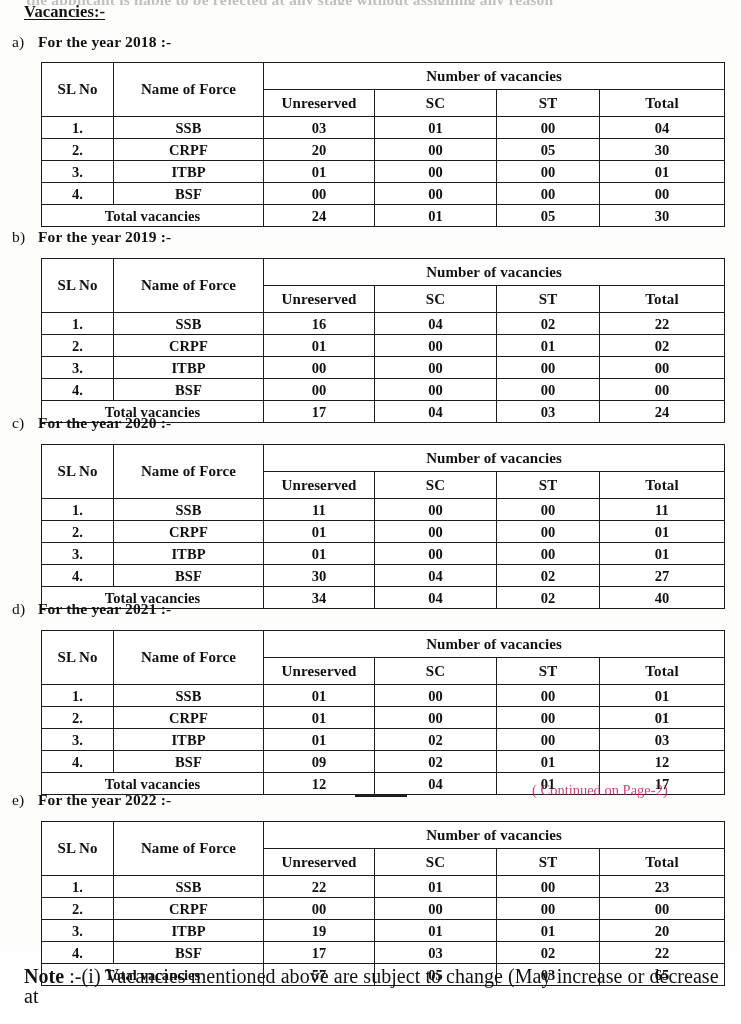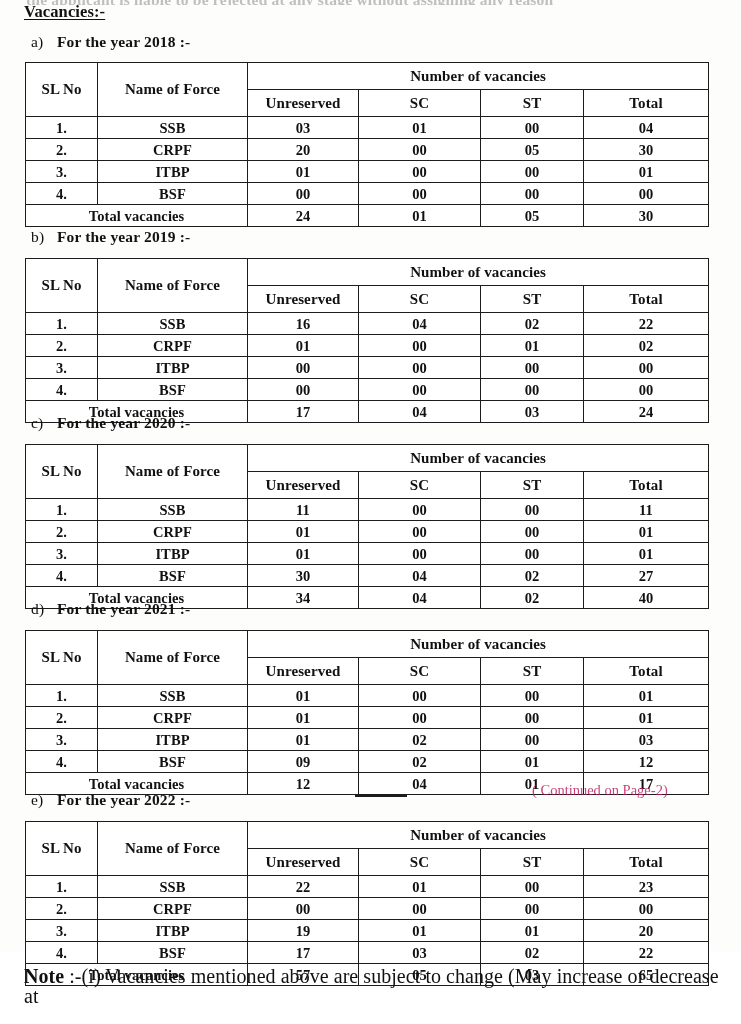--- a/index.html
+++ b/index.html
@@ -50,36 +50,36 @@
     text-underline-offset: 2px;
     letter-spacing: .1px;
   }
   .heading-vacancies .suffix {
     text-decoration: none;
     font-weight: bold;
   }
 
   .section-label {
     position: absolute;
-    left: 31px;
+    left: 12px;
     font-size: 15.5px;
     font-weight: bold;
     letter-spacing: .15px;
     white-space: nowrap;
   }
   .section-label .marker {
     display: inline-block;
     width: 26px;
     font-weight: normal;
   }
 
   
   table.vac-table {
     position: absolute;
-    left: 25px;
+    left: 41px;
     width: 683px;
     border-collapse: collapse;
     table-layout: fixed;
     font-size: 14.5px;
     font-weight: bold;
     background: #fff;
     padding-left: 48px;
   }
   table.vac-table td,
   table.vac-table th {

